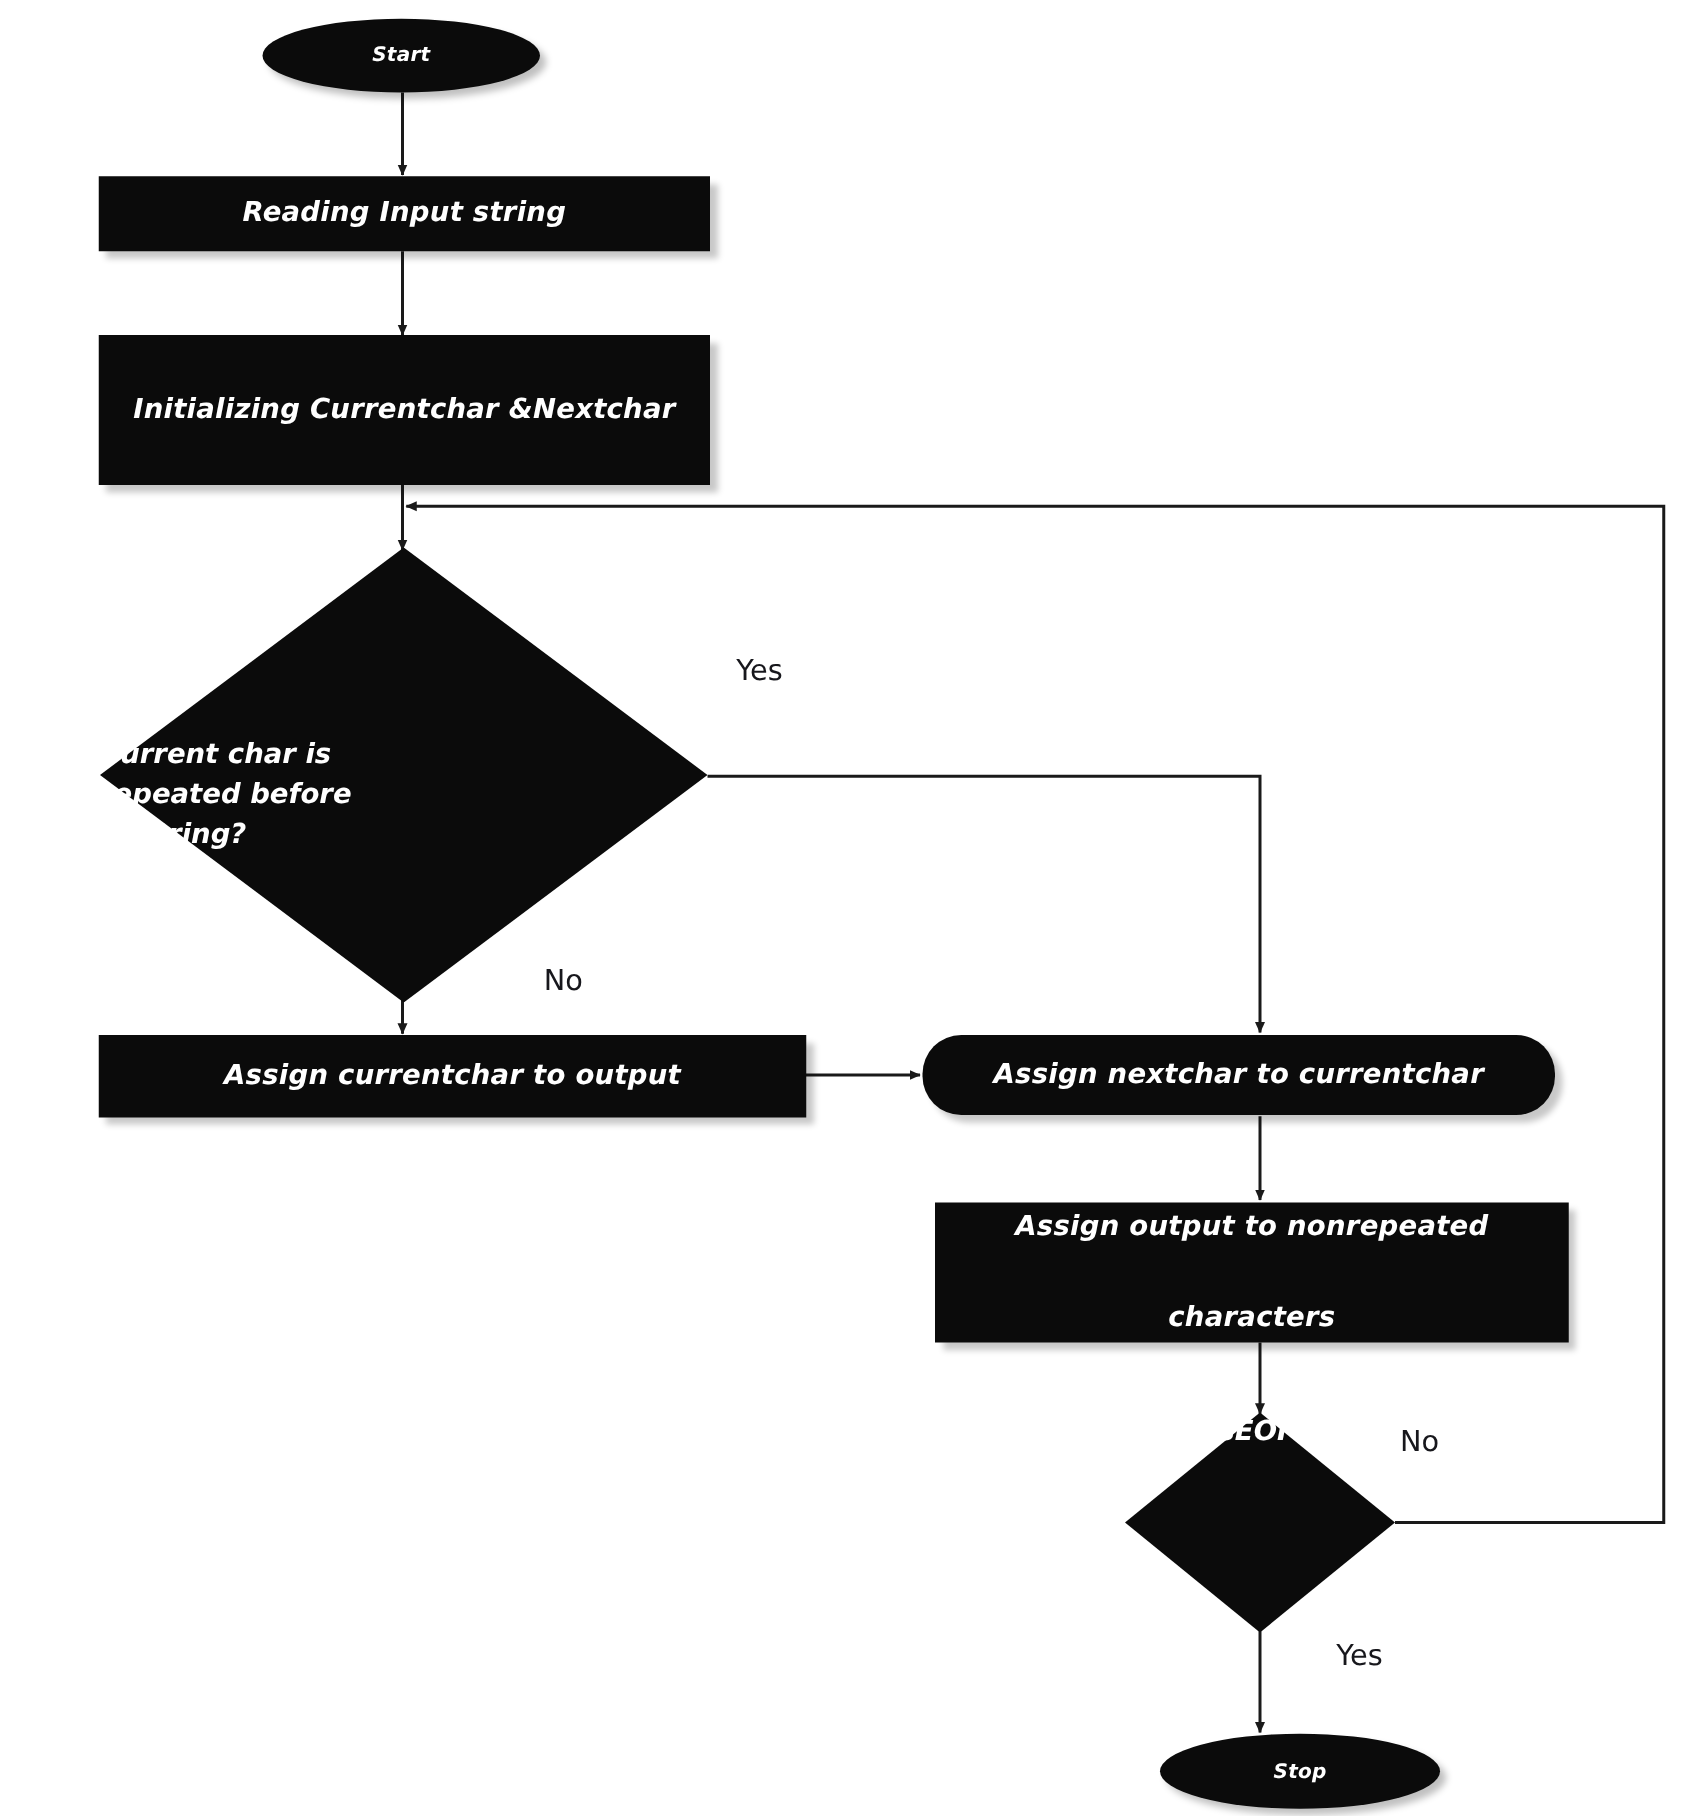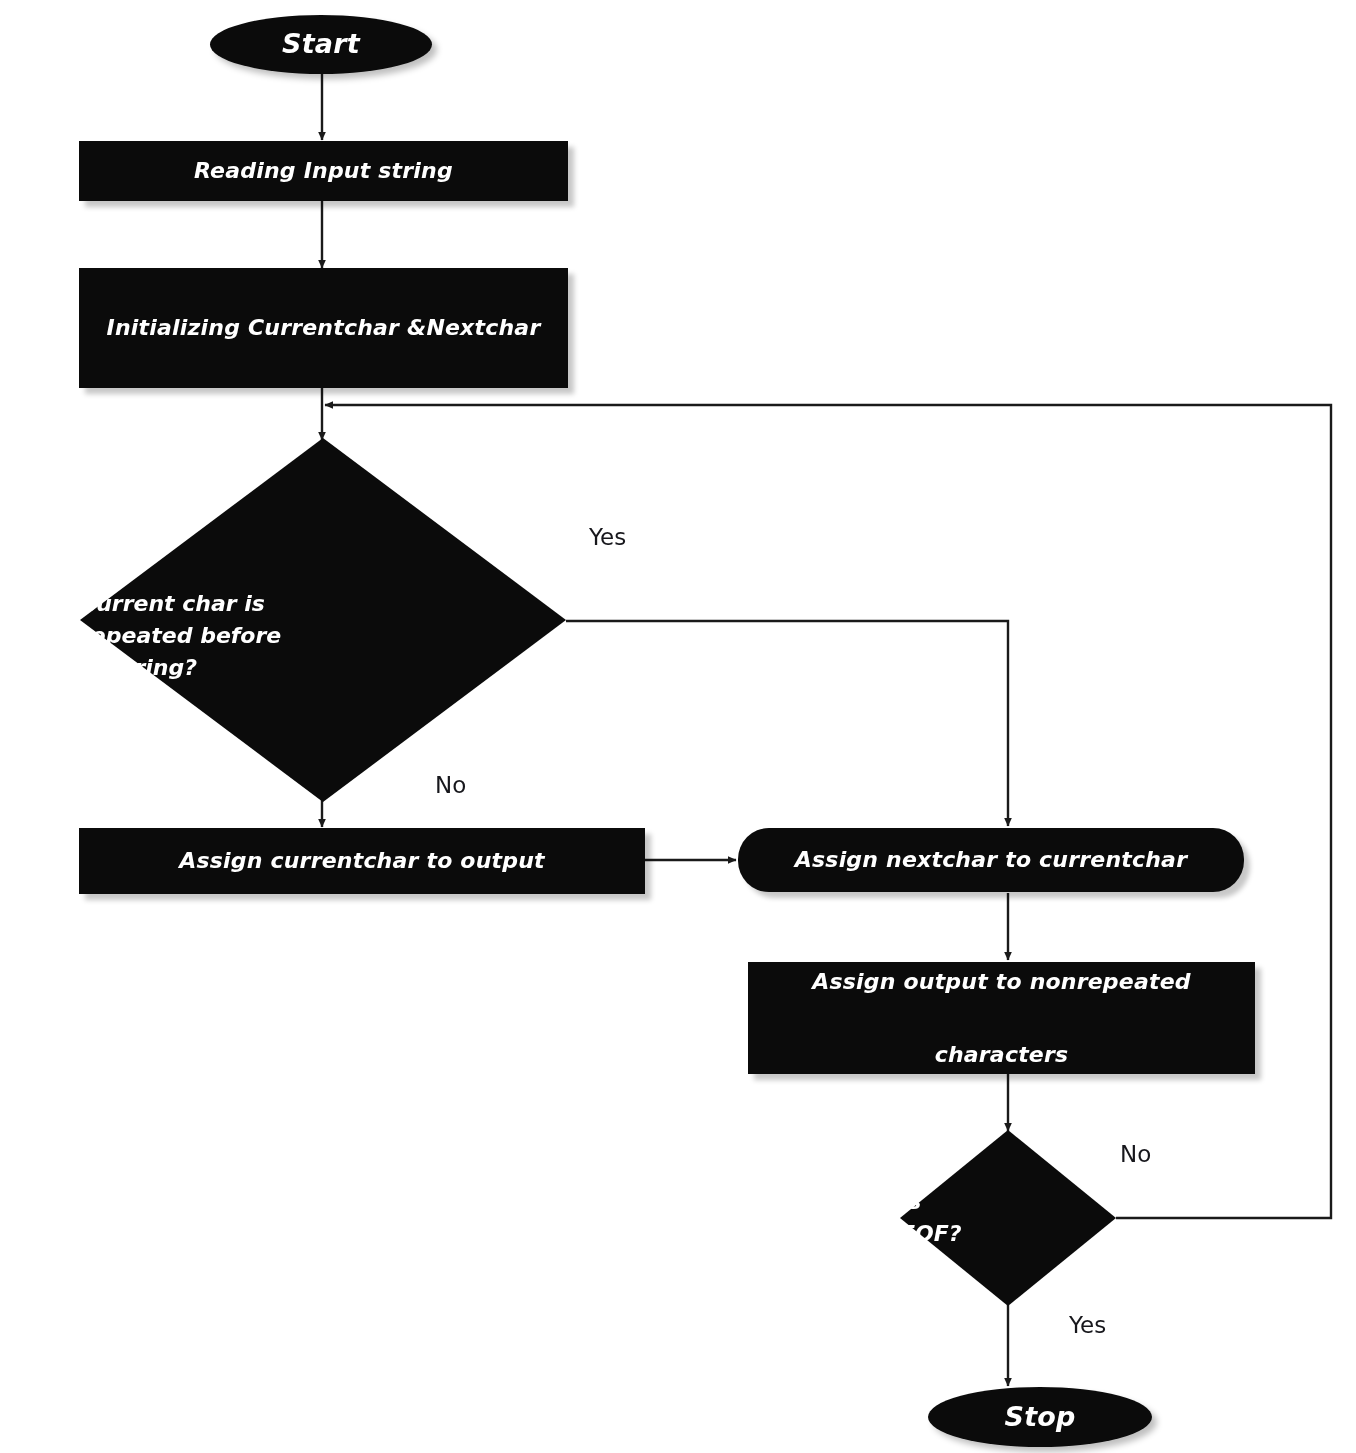--- a/index.html
+++ b/index.html
@@ -31,21 +31,21 @@
   }
   .process{
     background:#0b0b0b;
     box-shadow:6px 6px 5px rgba(0,0,0,0.22);
     font-size:22px;
   }
   .terminator{
     background:#0b0b0b;
     border-radius:50%;
     box-shadow:5px 5px 6px rgba(0,0,0,0.25);
-    font-size:27px;
+    font-size:16px;
   }
   .decision-wrap{
     position:absolute;
     z-index:3;
   }
   .decision-shape{
     position:absolute;
     inset:0;
     background:#0b0b0b;
     -webkit-clip-path:polygon(50% 0,100% 50%,50% 100%,0 50%);
@@ -151,21 +151,21 @@
     <span>Assign nextchar to currentchar</span>
   </div>
 
   <div class="node process" style="left:748px;top:962px;width:507px;height:112px;flex-direction:column;gap:41px;">
     <span>Assign output to nonrepeated</span>
     <span>characters</span>
   </div>
 
   <div class="decision-wrap" style="left:900px;top:1130px;width:216px;height:176px;">
     <div class="decision-shape"></div>
-    <div class="decision-label" style="flex-direction:column;">
+    <div class="decision-label" style="flex-direction:row;">
       <span>Is</span>
       <span>EOF?</span>
     </div>
   </div>
 
   <div class="node terminator" style="left:928px;top:1387px;width:224px;height:60px;">
     <span>Stop</span>
   </div>
 
   <div class="edge-label" style="left:589px;top:524px;">Yes</div>

